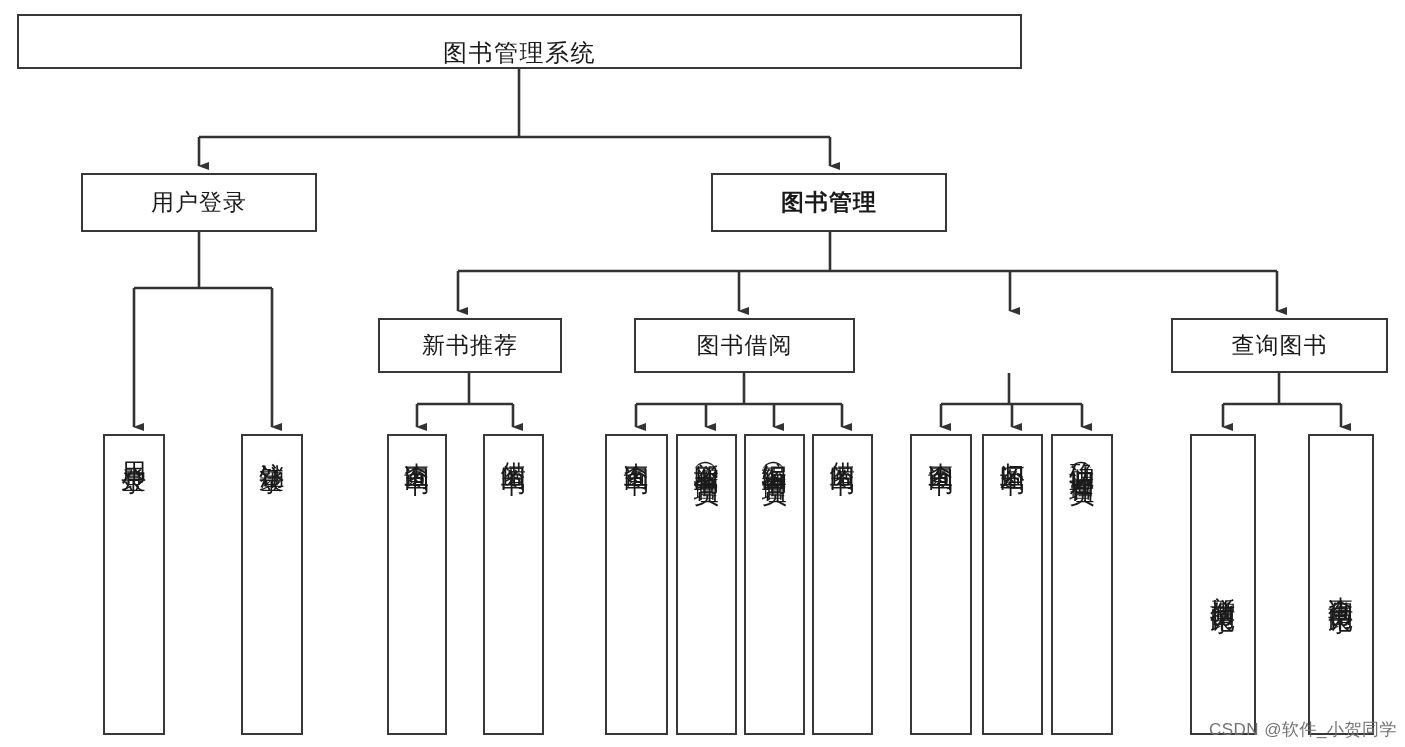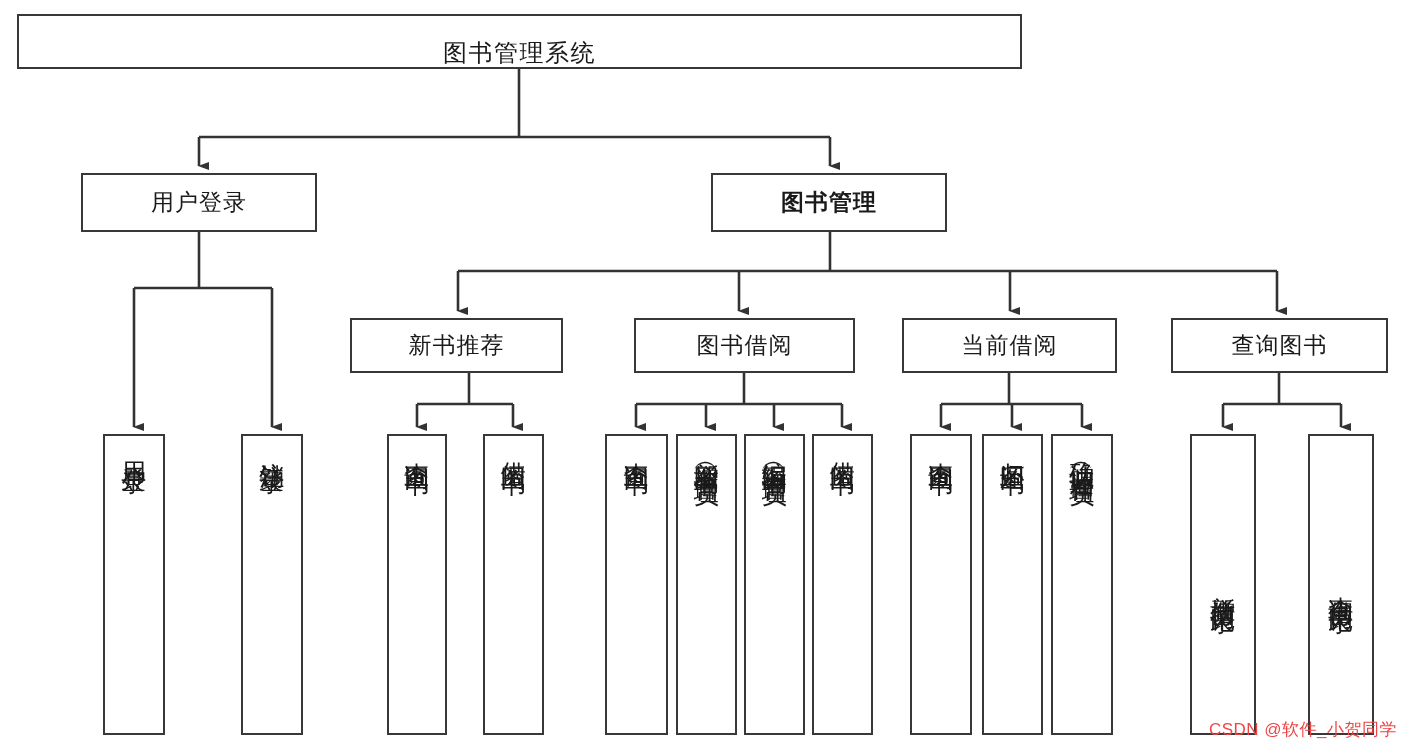--- a/index.html
+++ b/index.html
@@ -132,28 +132,25 @@
     <span class="label">图书管理系统</span>
   </div>
 
   <div class="node node-h" style="left: 81px; top: 173px; width: 236px; height: 59px; border-color: rgb(56, 56, 56); background: rgb(255, 255, 255); color: rgb(26, 26, 26);">
     <span class="label">用户登录</span>
   </div>
   <div class="node node-h" style="left: 711px; top: 173px; width: 236px; height: 59px; border-color: rgb(56, 56, 56); background: rgb(255, 255, 255); color: rgb(26, 26, 26); font-weight: bold;">
     <span class="label">图书管理</span>
   </div>
 
-  <div class="node node-h" style="left: 350px; top: 318px; width: 213px; height: 55px; border-color: rgb(56, 56, 56); background: rgb(255, 255, 255); color: rgb(26, 26, 26);">
+  <div class="node node-h" style="left: 378px; top: 318px; width: 184px; height: 55px; border-color: rgb(56, 56, 56); background: rgb(255, 255, 255); color: rgb(26, 26, 26);">
     <span class="label">新书推荐</span>
   </div>
   <div class="node node-h" style="left: 634px; top: 318px; width: 221px; height: 55px; border-color: rgb(56, 56, 56); background: rgb(255, 255, 255); color: rgb(26, 26, 26);">
     <span class="label">图书借阅</span>
-  </div>
-  <div class="node node-h" style="left: 902px; top: 318px; width: 215px; height: 55px; border-color: rgb(56, 56, 56); background: rgb(255, 255, 255); color: rgb(26, 26, 26);">
-    <span class="label">当前借阅</span>
   </div>
   <div class="node node-h" style="left: 1171px; top: 318px; width: 217px; height: 55px; border-color: rgb(56, 56, 56); background: rgb(255, 255, 255); color: rgb(26, 26, 26);">
     <span class="label">查询图书</span>
   </div>
 
   <div class="node node-v" style="left: 103px; top: 434px; width: 62px; height: 301px; border-color: rgb(56, 56, 56); background: rgb(255, 255, 255); color: rgb(26, 26, 26);">
     <span class="label">用户登录</span>
   </div>
   <div class="node node-v" style="left: 241px; top: 434px; width: 62px; height: 301px; border-color: rgb(56, 56, 56); background: rgb(255, 255, 255); color: rgb(26, 26, 26);">
     <span class="label">注销登录</span>
@@ -185,14 +182,14 @@
   <div class="node node-v" style="left: 1051px; top: 434px; width: 62px; height: 301px; border-color: rgb(56, 56, 56); background: rgb(255, 255, 255); color: rgb(26, 26, 26);">
     <span class="label">确认归还（管理员）</span>
   </div>
   <div class="node node-v centered" style="left: 1190px; top: 434px; width: 66px; height: 301px; border-color: rgb(56, 56, 56); background: rgb(255, 255, 255); color: rgb(26, 26, 26);">
     <span class="label">新增借阅记录</span>
   </div>
   <div class="node node-v centered" style="left: 1308px; top: 434px; width: 66px; height: 301px; border-color: rgb(56, 56, 56); background: rgb(255, 255, 255); color: rgb(26, 26, 26);">
     <span class="label">查询借阅记录</span>
   </div>
 
-  <div class="watermark" style="color: #ef4444; text-align: center;">CSDN @软件_小贺同学</div>
+  <div class="watermark" style="color: #737373; text-align: center;">CSDN @软件_小贺同学</div>
 </div>
 
 </body></html>

